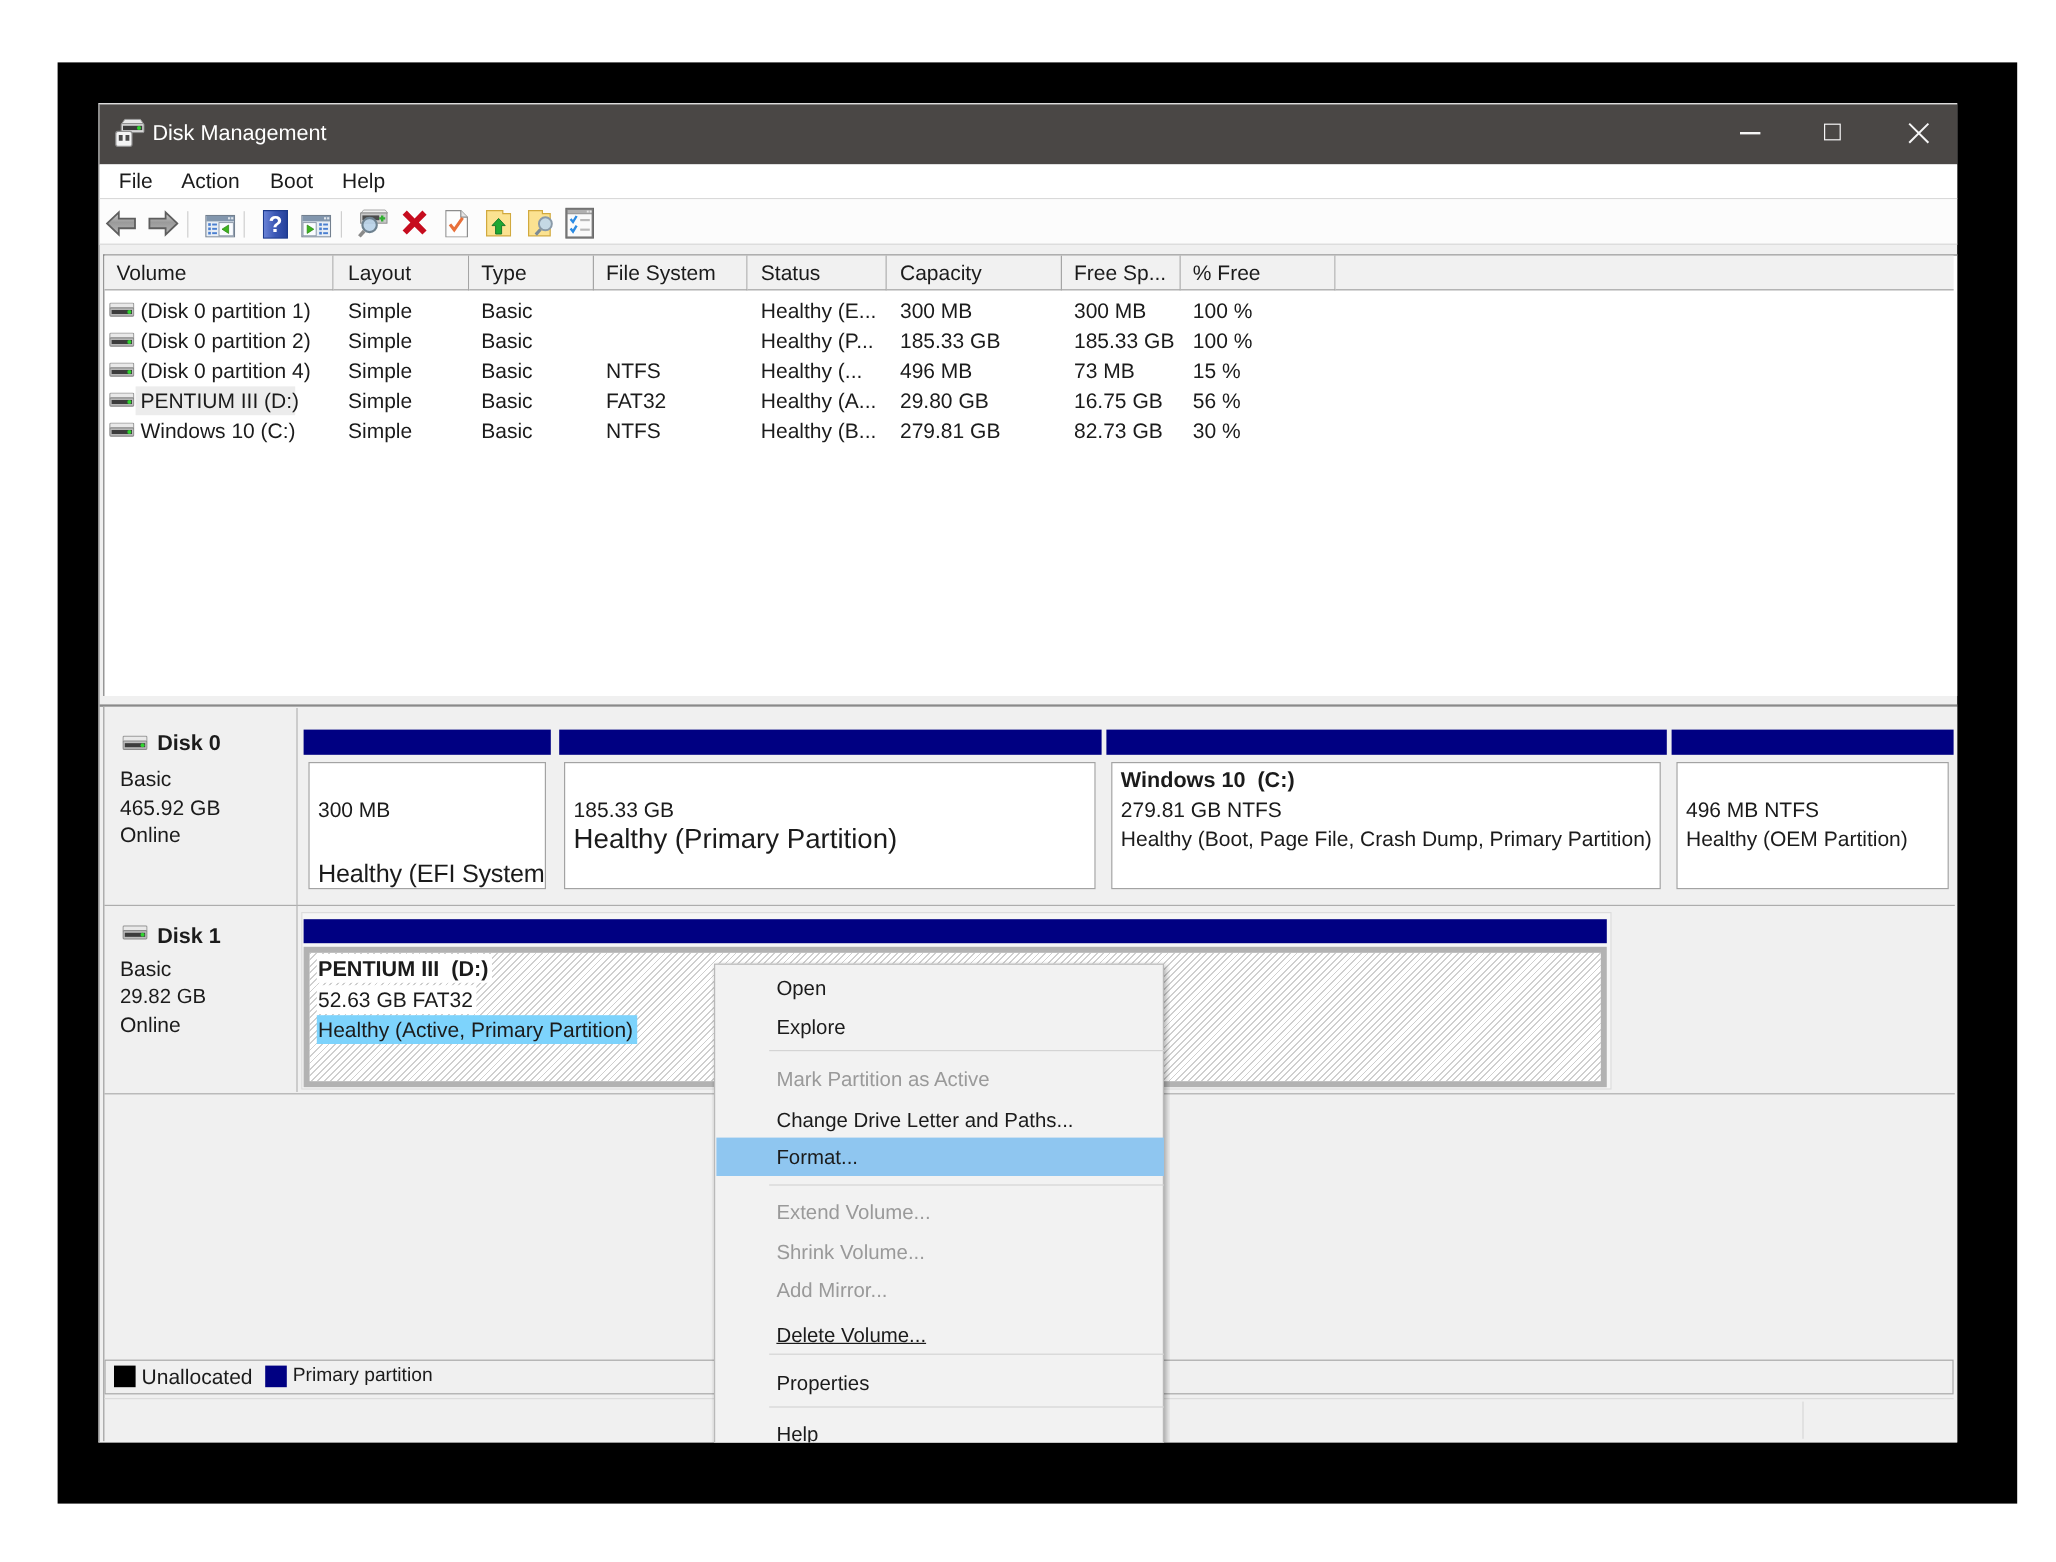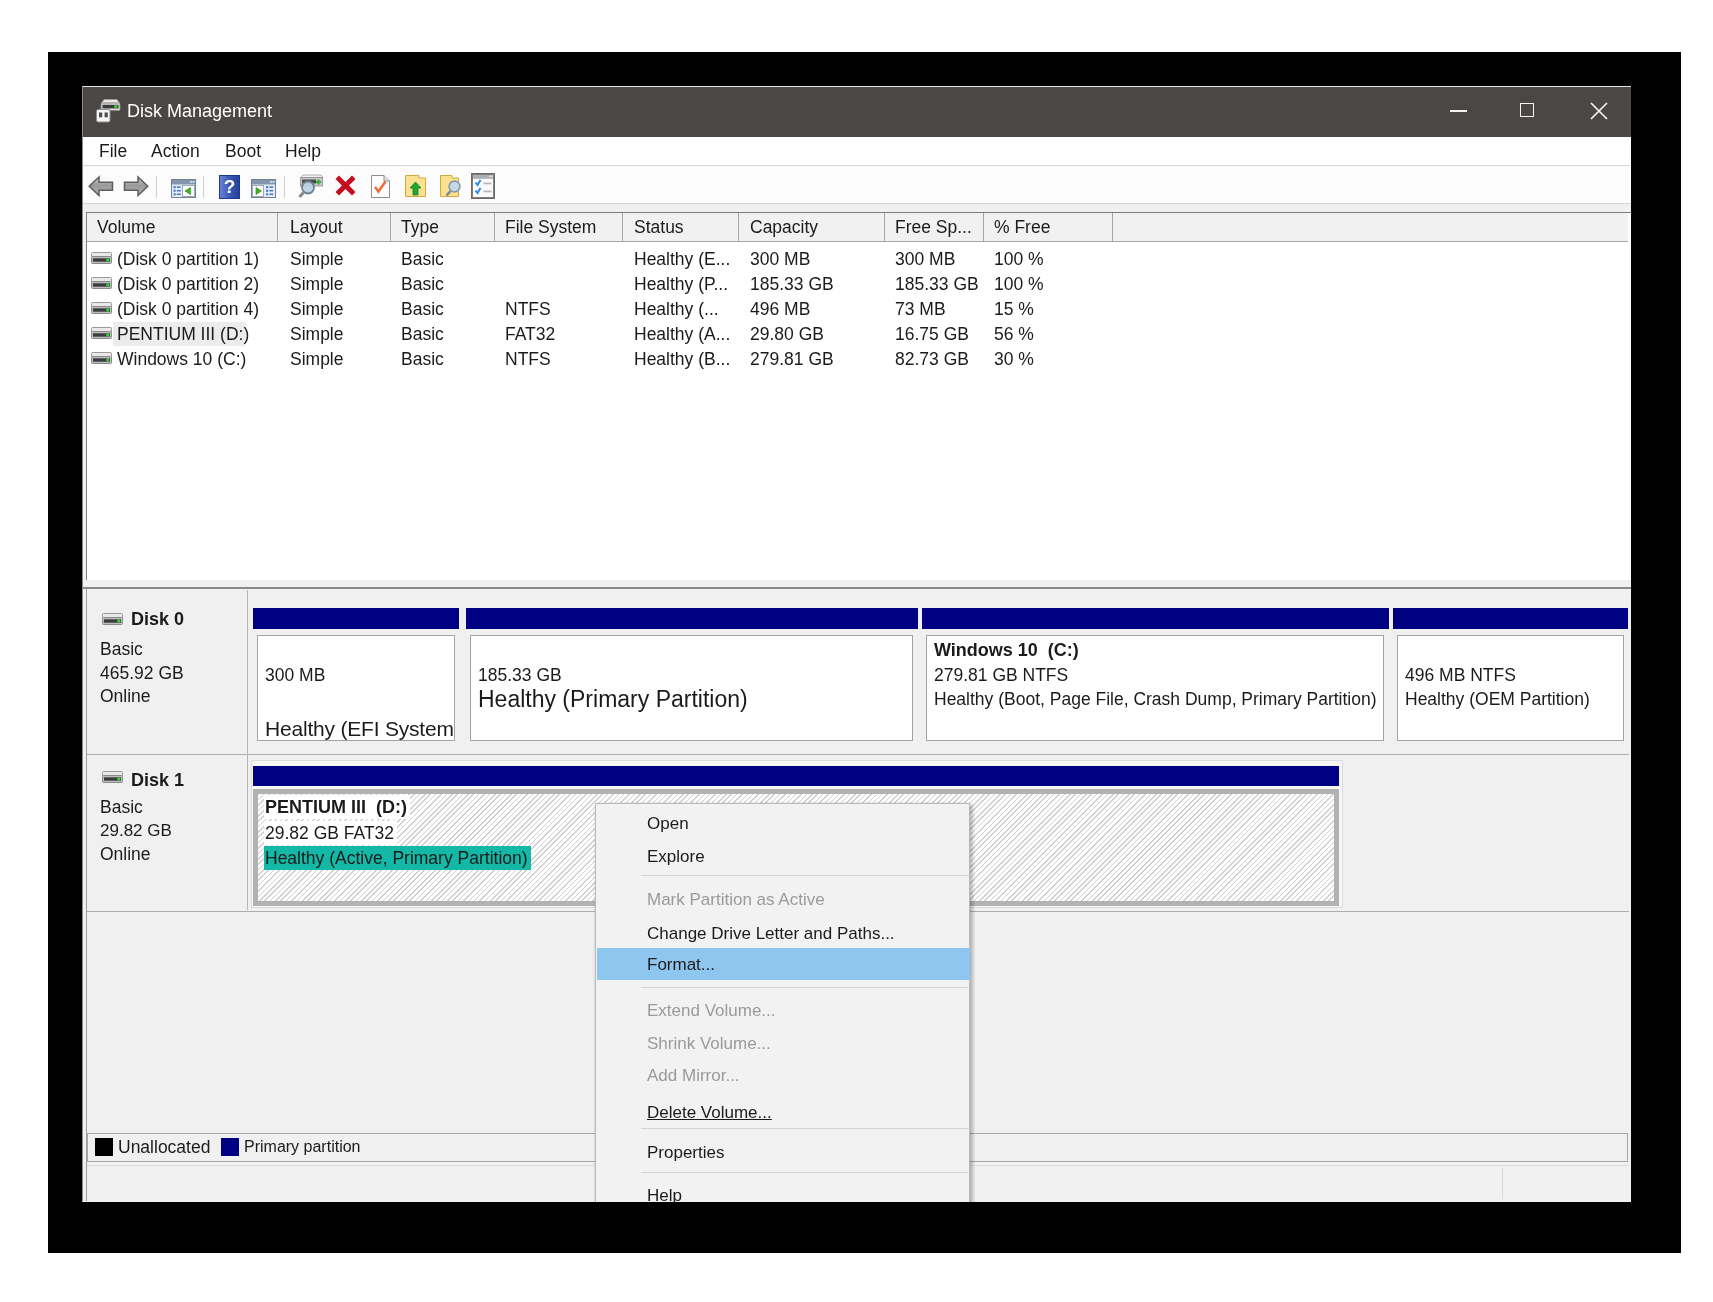--- a/index.html
+++ b/index.html
@@ -281,22 +281,22 @@
 <div class="tx" style="left:131px;top:768px;font-size:18px;font-weight:bold;">Disk 1</div>
 <div class="tx" style="left:100px;top:795px;font-size:17.5px;">Basic</div>
 <div class="tx" style="left:100px;top:818.5px;font-size:17px;">29.82 GB</div>
 <div class="tx" style="left:100px;top:842px;font-size:17.5px;">Online</div>
 <div class="a" style="left:247px;top:754px;width:1px;height:156px;background:#b5b5b5;"></div>
 
 <div class="a" style="left:251px;top:760px;width:1092px;height:148px;background:#f6f6f6;border:1px solid #dcdcdc;box-sizing:border-box;"></div>
 <div class="navy" style="left:253px;top:765.5px;width:1086px;height:20.8px;"></div>
 <div class="a hatch" style="left:253px;top:788.5px;width:1086px;height:117.5px;border:5px solid #b2b2b2;box-sizing:border-box;"></div>
 <div class="tx" style="left:264px;top:795px;font-size:18px;font-weight:bold;background:#fff;padding:0 3px 0 1px;">PENTIUM III&nbsp;&nbsp;(D:)</div>
-<div class="tx" style="left:264px;top:820.5px;font-size:17.5px;background:#fff;padding:0 3px 0 1px;">29.82 GB FAT32</div>
-<div class="tx" style="left:264px;top:846px;font-size:17.5px;background:#14b8a6;padding:0 3px 0 1px;">Healthy (Active, Primary Partition)</div>
+<div class="tx" style="left:264px;top:820.5px;font-size:17.5px;background:#fff;padding:0 3px 0 1px;">52.63 GB FAT32</div>
+<div class="tx" style="left:264px;top:846px;font-size:17.5px;background:#7dd3fc;padding:0 3px 0 1px;">Healthy (Active, Primary Partition)</div>
 <div class="rsep" style="top:910.5px;"></div>
 
 <div id="legend" class="a"></div>
 <div class="a" style="left:94.5px;top:1137.5px;width:18px;height:18px;background:#000;"></div>
 <div class="tx" style="left:118px;top:1134.5px;font-size:17.5px;">Unallocated</div>
 <div class="a" style="left:221px;top:1137.5px;width:18px;height:18px;background:#000082;"></div>
 <div class="tx" style="left:244px;top:1134.5px;font-size:16px;">Primary partition</div>
 
 <div class="a" style="left:87px;top:1165px;width:1541px;height:1px;background:#dcdcdc;"></div>
 <div class="a" style="left:1502px;top:1168px;width:1px;height:31px;background:#d8d8d8;"></div>

